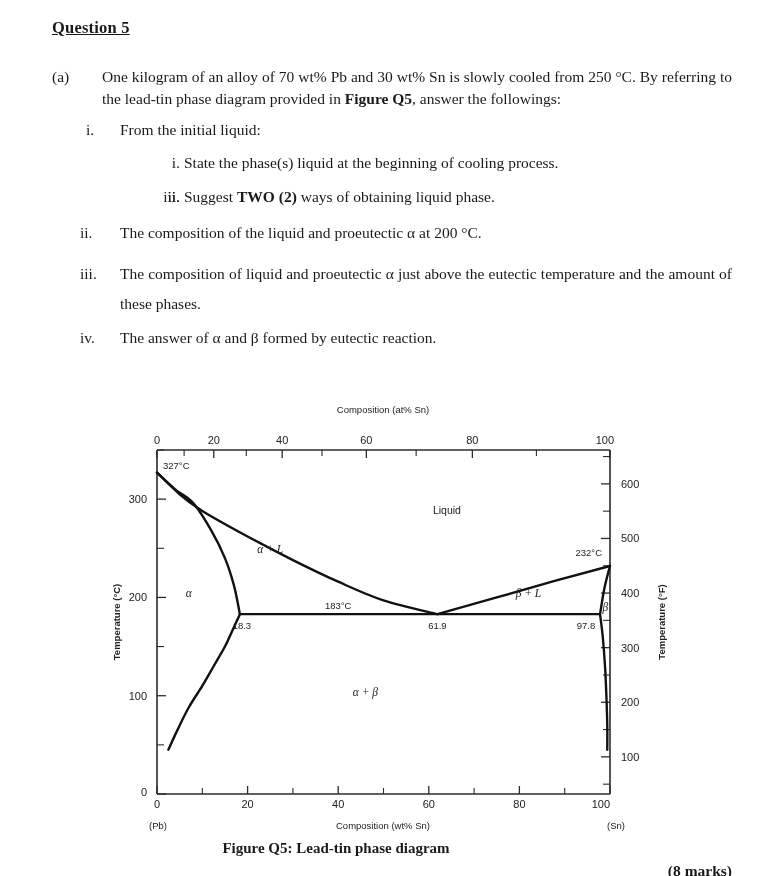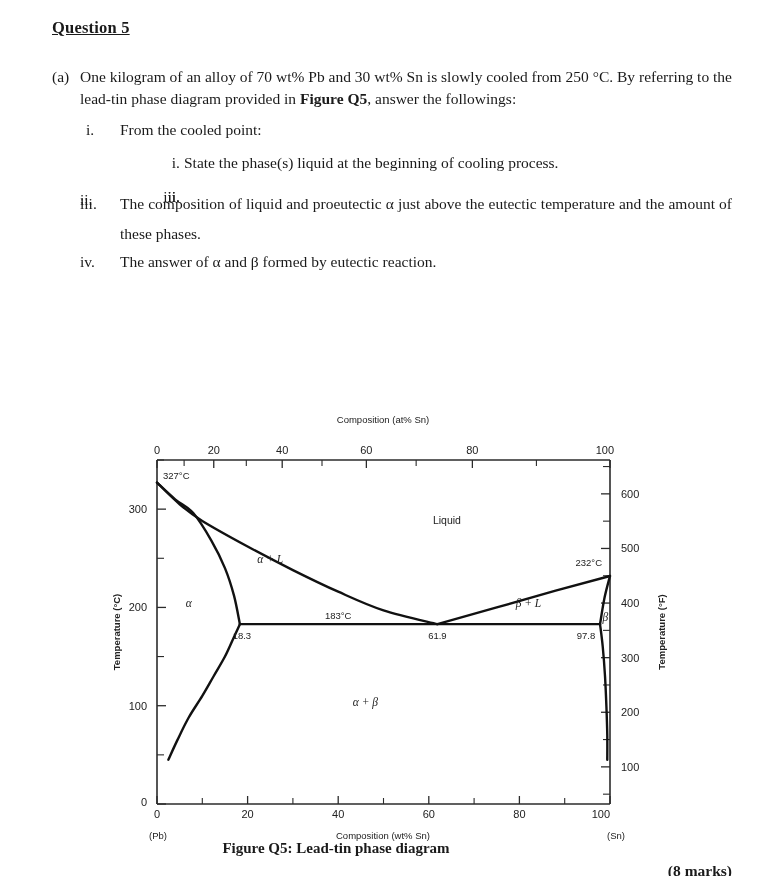--- a/index.html
+++ b/index.html
@@ -41,20 +41,21 @@
     padding-left: 28px;
     text-align: justify;
   }
   .para-a .marker {
     position: absolute;
     left: 0;
     top: 0;
   }
   .para-a .body-text {
     display: block;
+    margin-left: 22px;
   }
 
   .lvl1 {
     position: relative;
     margin-top: 8px;
     padding-left: 68px;
     text-align: justify;
   }
   .lvl1 .marker {
     position: absolute;
@@ -80,21 +81,21 @@
     width: 30px;
     text-align: right;
   }
 
   b { font-weight: bold; }
 
   
   #figure-wrap {
     position: absolute;
     left: 0;
-    top: 412px;
+    top: 402px;
     width: 664px;
     height: 450px;
   }
   #figure-caption {
     position: absolute;
     left: 0;
     top: 840px;
     width: 672px;
     text-align: center;
     font-size: 15px;
@@ -126,46 +127,48 @@
 
 <div id="question-body">
 
   <div class="para-a">
     <span class="marker">(a)</span>
     <span class="body-text"><span>One kilogram of an alloy of 70 wt% Pb and 30 wt% Sn is slowly cooled from 250 °C. By referring to the lead-tin phase diagram provided in </span><b>Figure Q5</b><span>, answer the followings:</span></span>
   </div>
 
   <div class="lvl1">
     <span class="marker">i.</span>
-    <span>From the cooled point:</span>
+    <span>From the initial liquid:</span>
   </div>
 
   <div class="lvl2">
     <span class="marker">i.</span>
     <span>State the phase(s) liquid at the beginning of cooling process.</span>
   </div>
 
   <div class="lvl2">
     <span class="marker">ii.</span>
   </div>
 
   <div class="lvl2">
     <span class="marker">iii.</span>
+    <span><span>Suggest </span><b>TWO (2)</b><span> ways of obtaining liquid phase.</span></span>
   </div>
 
   <div class="lvl1 roman-wide" style="margin-top:14px;">
     <span class="marker">ii.</span>
+    <span>The composition of the liquid and proeutectic α at 200 °C.</span>
   </div>
 
   <div class="lvl1 roman-wide" style="margin-top:14px; line-height:1.95;">
     <span class="marker">iii.</span>
     <span>The composition of liquid and proeutectic α just above the eutectic temperature and the amount of these phases.</span>
   </div>
 
-  <div class="lvl1 roman-wide" style="margin-top:2px;">
+  <div class="lvl1 roman-wide" style="margin-top:8px;">
     <span class="marker">iv.</span>
     <span>The answer of α and β formed by eutectic reaction.</span>
   </div>
 
 </div>
 
 <div id="figure-wrap">
   <svg id="chart-svg" width="776" height="450" viewBox="0 0 776 450">
 
     <text id="t-top-title" class="lbl-small" x="383" y="11" text-anchor="middle">Composition (at% Sn)</text>

